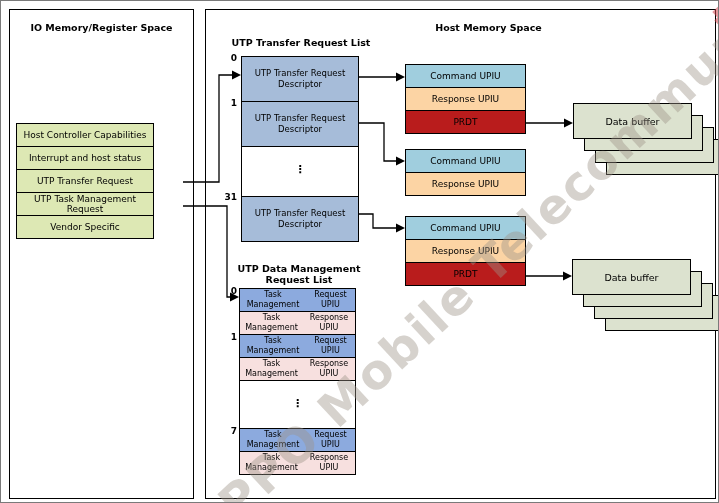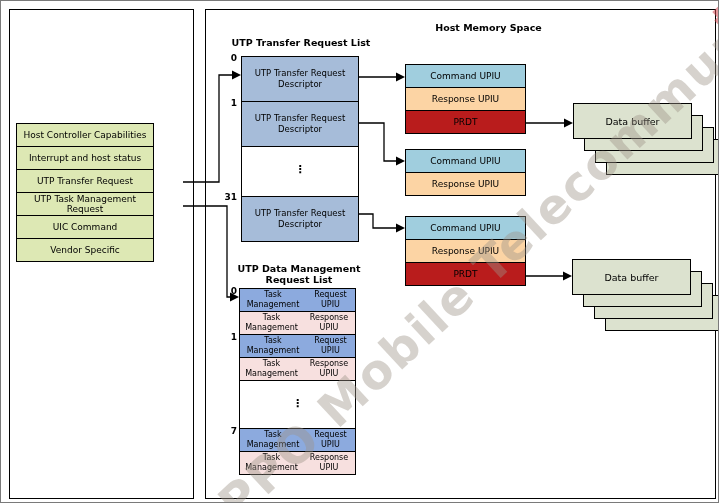--- a/index.html
+++ b/index.html
@@ -36,26 +36,26 @@
   .watermark-frag{position:absolute;left:700px;top:6px;transform:rotate(-43deg);transform-origin:0 0;
     font-size:48px;font-weight:bold;white-space:nowrap;
     color:rgba(205,70,76,0.55);z-index:40;pointer-events:none;}
 </style>
 </head>
 <body>
 
 <div class="canvas">
 
   <div class="box" style="left:8px;top:8px;width:185px;height:490px;">
+    <div class="space-title">IO Memory/Register Space</div>
     <div style="position:absolute;left:6px;top:113px;">
       <div class="row reg-row">Host Controller Capabilities</div>
       <div class="row reg-row">Interrupt and host status</div>
       <div class="row reg-row">UTP Transfer Request</div>
       <div class="row reg-row">UTP Task Management Request</div>
-      <div class="row reg-row">UIC Command</div>
       <div class="row reg-row">Vendor Specific</div>
     </div>
   </div>
 
   <div class="box" style="left:204px;top:8px;width:511px;height:490px;">
     <div class="space-title" style="transform:translateX(28px);">Host Memory Space</div>
   </div>
 
   <div class="list-title" style="left:230px;top:36px;width:140px;">UTP Transfer Request List</div>
 

